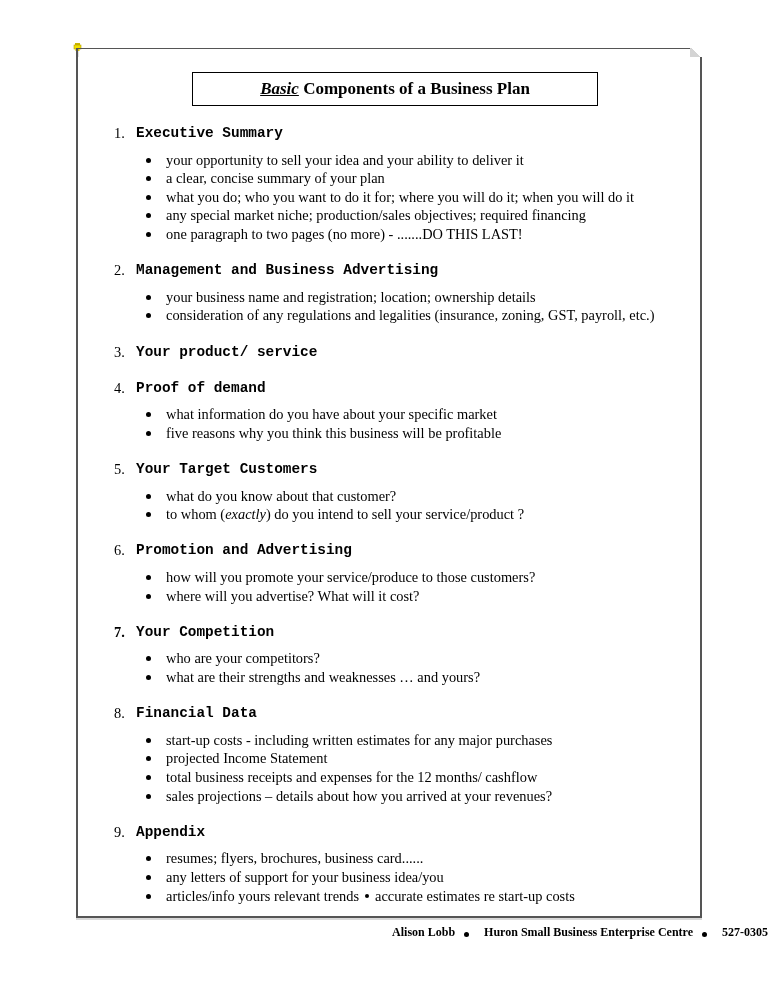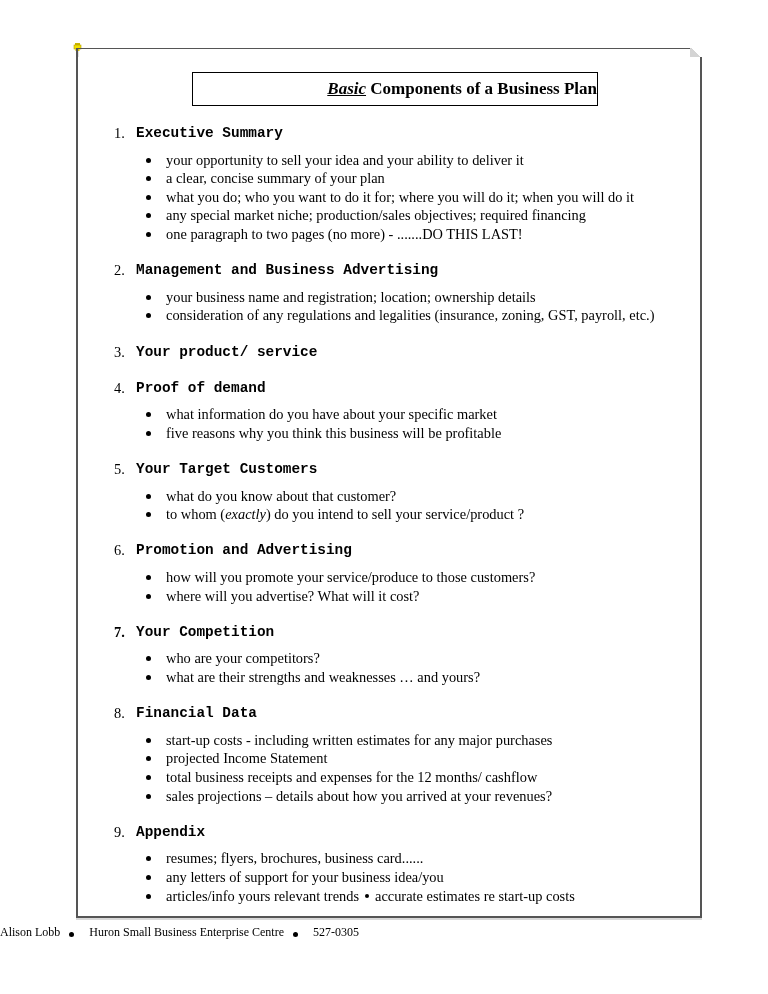--- a/index.html
+++ b/index.html
@@ -53,21 +53,21 @@
       height: 14px;
     }
     .title-box {
       position: absolute;
       left: 192px;
       top: 72px;
       width: 406px;
       height: 34px;
       border: 1.5px solid #000;
       box-sizing: border-box;
-      text-align: right;
+      text-align: center;
       font-weight: bold;
       font-size: 17px;
       line-height: 32px;
     }
     .title-emph {
       font-style: italic;
       text-decoration: underline;
     }
     .content {
       position: absolute;
@@ -135,24 +135,25 @@
       vertical-align: middle;
       margin: 0 6px 0 6px;
       position: relative;
       top: -1px;
     }
     .footer {
       position: absolute;
       left: 0;
       top: 924px;
       width: 768px;
-      text-align: left;
+      text-align: right;
       font-size: 12px;
       line-height: 16px;
       white-space: nowrap;
+      font-weight: bold;
     }
     .footer-sep {
       display: inline-block;
       width: 5px;
       height: 5px;
       border-radius: 50%;
       background: #000;
       margin: 0 12px 0 6px;
       vertical-align: middle;
       position: relative;

